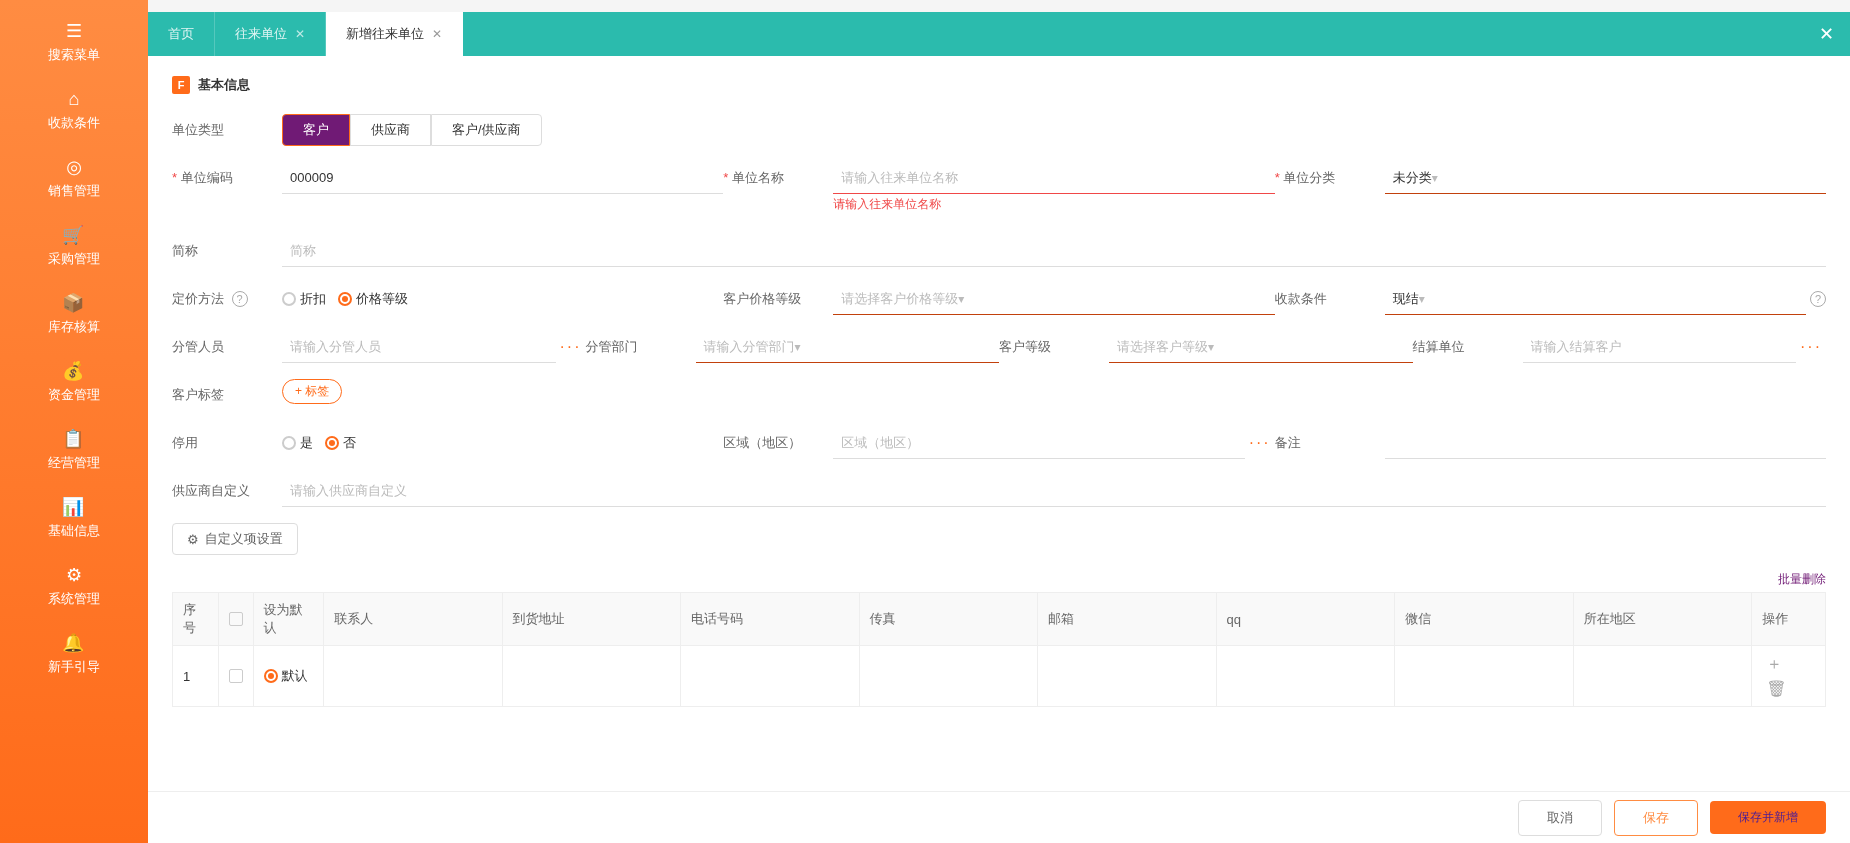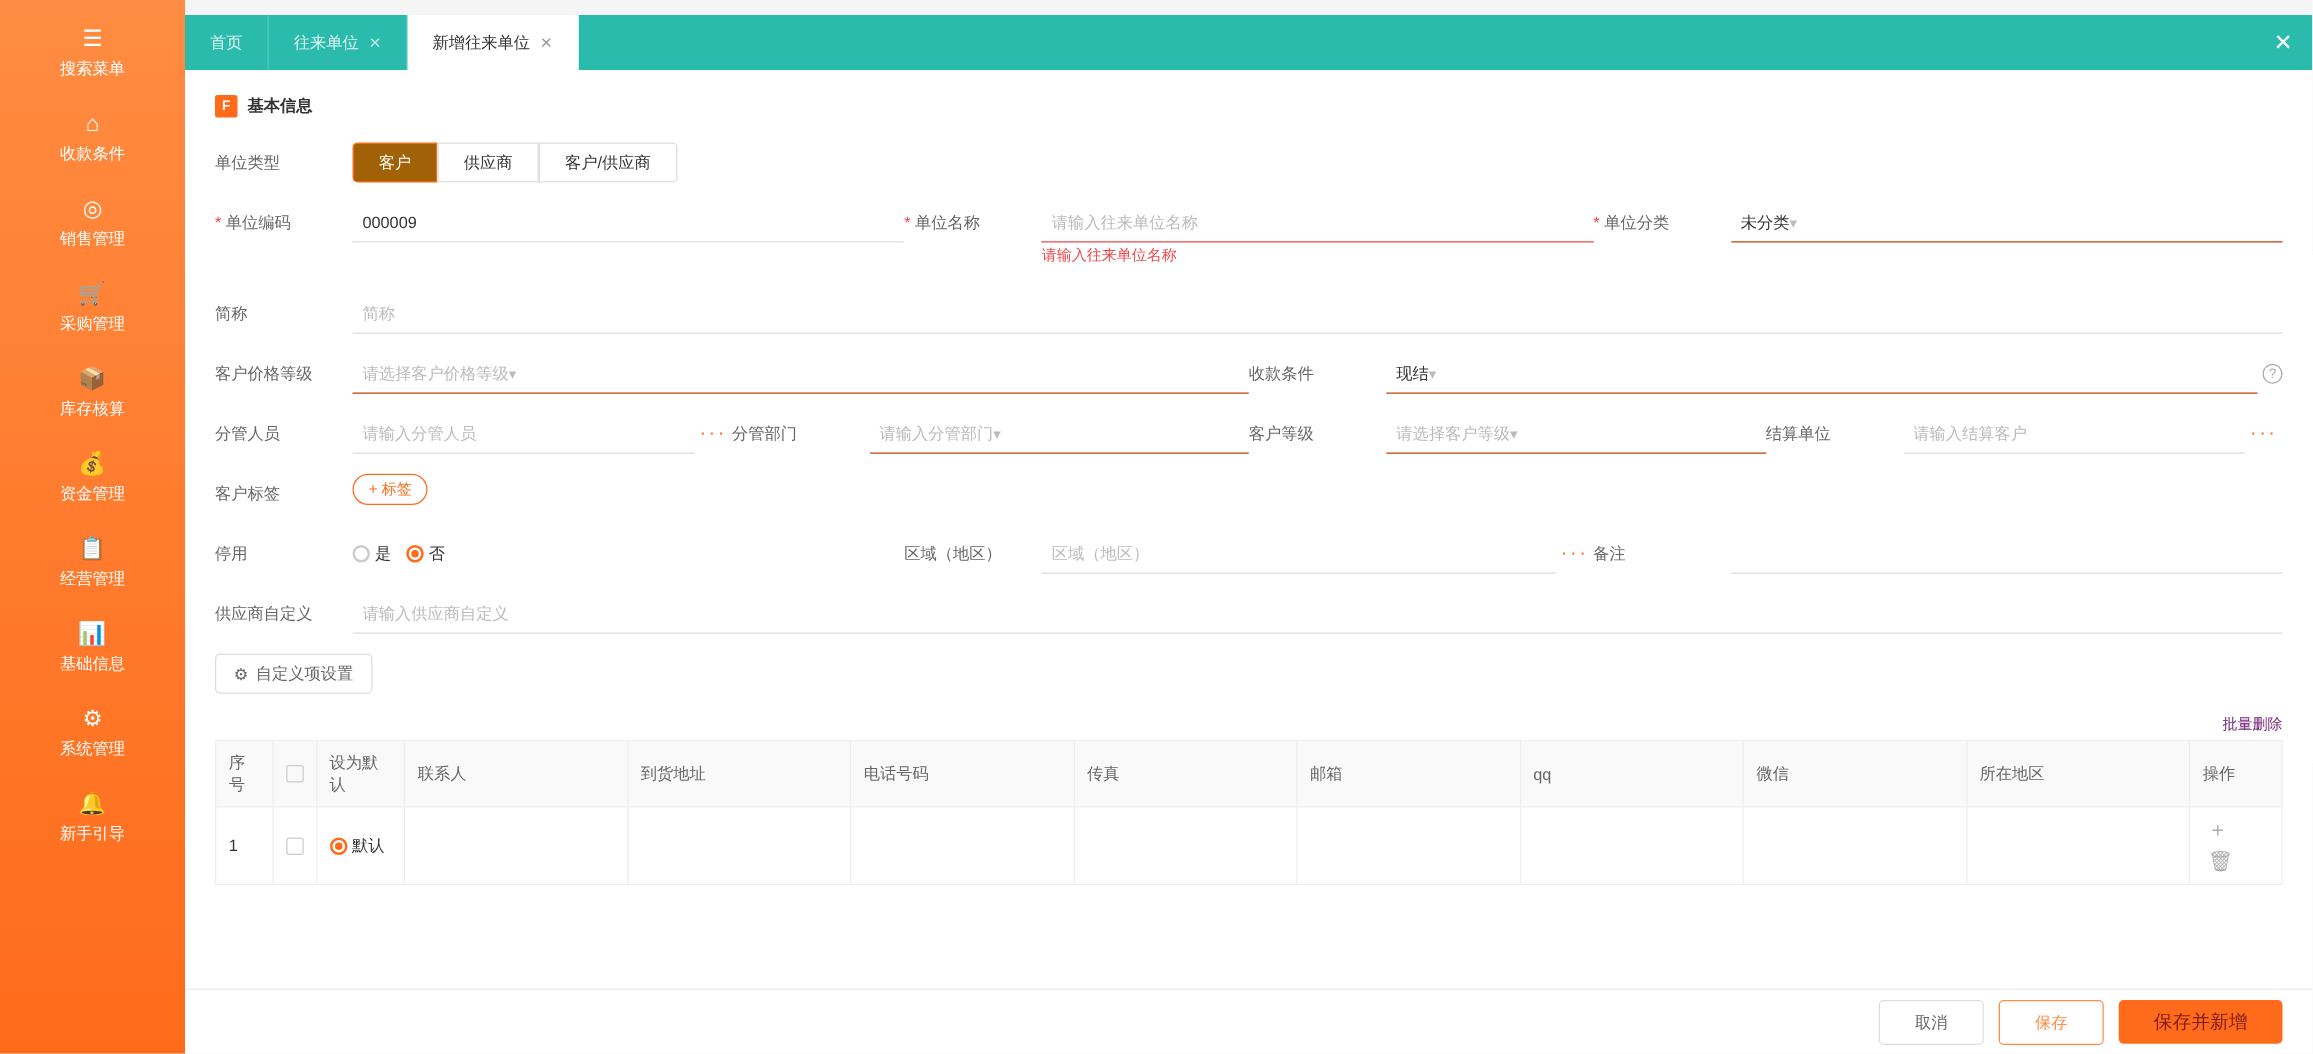--- a/index.html
+++ b/index.html
@@ -124,21 +124,21 @@
     }
     .unit-type-btn {
       padding: 6px 20px;
       border: 1px solid #ddd;
       background: white;
       cursor: pointer;
       font-size: 13px;
       color: #333;
     }
     .unit-type-btn.active {
-      background: #a16207;
+      background: #701a75;
       color: white;
       border-color: #ff6b1a;
     }
     .unit-type-btn:first-of-type { border-radius: 4px 0 0 4px; }
     .unit-type-btn:last-of-type { border-radius: 0 4px 4px 0; }
     .form-row {
       display: flex;
       align-items: flex-start;
       margin-bottom: 16px;
       flex-wrap: wrap;
@@ -345,24 +345,24 @@
       background: white;
       color: #ff8c42;
       border-radius: 4px;
       cursor: pointer;
       font-size: 13px;
     }
     .btn-save-new {
       padding: 8px 28px;
       border: none;
       background: #ff6b1a;
-      color: #7f1d1d;
+      color: #4c1d95;
       border-radius: 4px;
       cursor: pointer;
-      font-size: 15px;
+      font-size: 12px;
     }
 
     .checkbox-cell {
       width: 14px;
       height: 14px;
       border: 1px solid #ccc;
       border-radius: 2px;
       cursor: pointer;
     }
   </style>
@@ -465,20 +465,36 @@
     </div>
 
     <div class="form-row">
       <div class="form-field">
         <div class="form-label">简称</div>
         <input class="form-input" type="text" placeholder="简称" style="">
       </div>
     </div>
 
     <div class="form-row">
+      <div class="form-field">
+        <div class="form-label">
+          定价方法
+          <span class="info-icon">?</span>
+        </div>
+        <div class="radio-group">
+          <label class="radio-item">
+            <div class="radio-circle"></div>
+            <span>折扣</span>
+          </label>
+          <label class="radio-item">
+            <div class="radio-circle checked"></div>
+            <span>价格等级</span>
+          </label>
+        </div>
+      </div>
       <div class="form-field">
         <div class="form-label">客户价格等级</div>
         <div class="form-select">
           <span>请选择客户价格等级</span>
           <span class="chevron">▾</span>
         </div>
       </div>
       <div class="form-field">
         <div class="form-label">收款条件</div>
         <div class="form-select">

